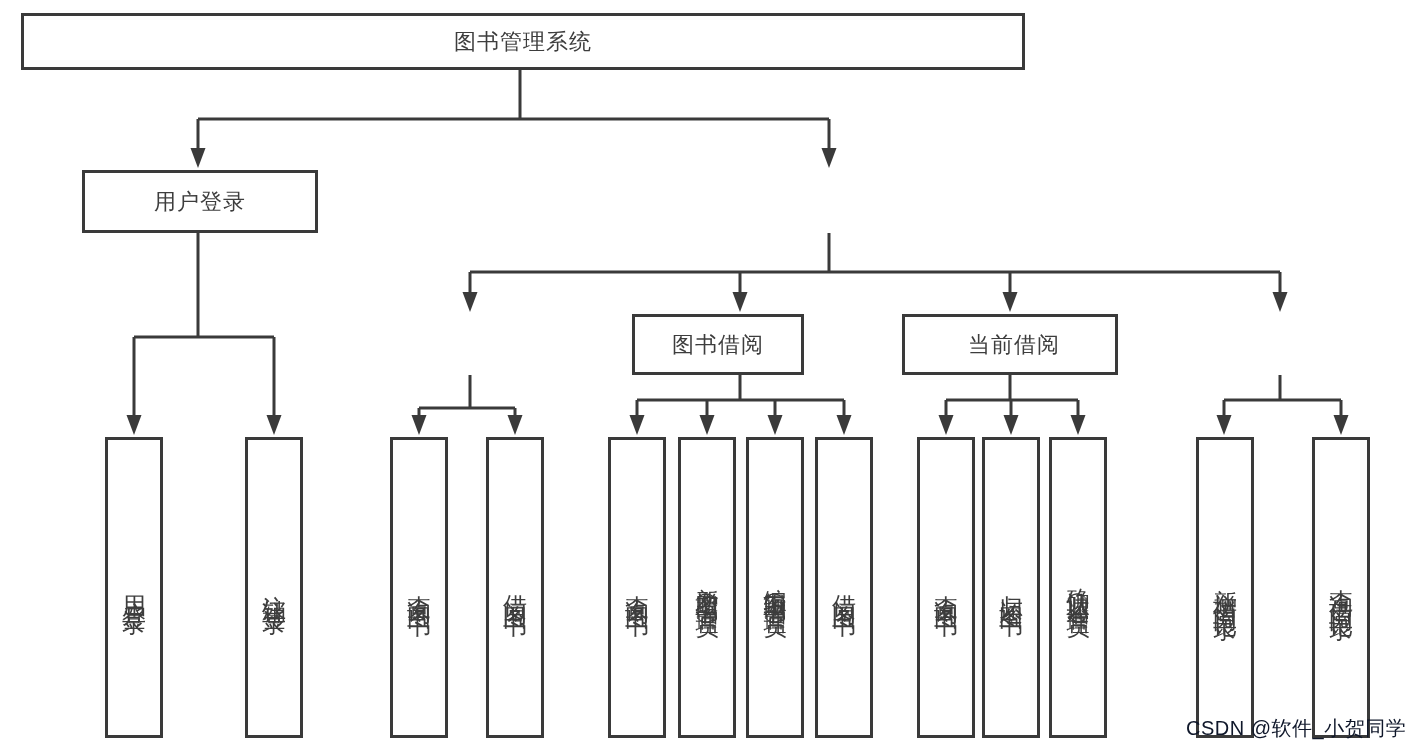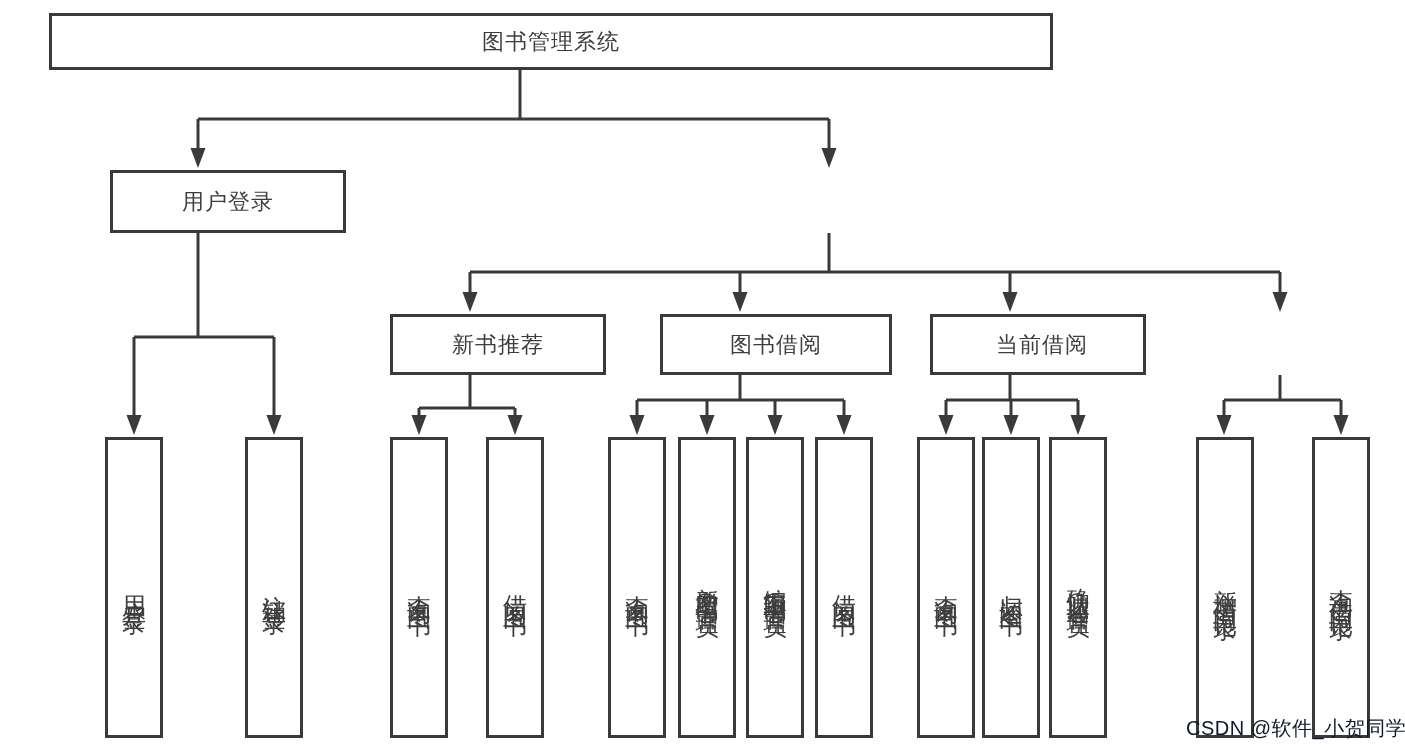--- a/index.html
+++ b/index.html
@@ -4,38 +4,38 @@
 <style>
   html,body{margin:0;padding:0;background:#ffffff;}
   #canvas{
     position:relative;width:1405px;height:747px;background:#ffffff;overflow:hidden;
     font-family:"Liberation Sans","DejaVu Sans",sans-serif;color:#3d3d3d;
   }
   #wires{position:absolute;left:0;top:0;width:1405px;height:747px;}
   .node{
     position:absolute;box-sizing:border-box;background:#ffffff;border:3px solid #3a3a3a;
     display:flex;align-items:center;justify-content:center;
-    font-size:22px;letter-spacing:1px;color:#3d3d3d;white-space:nowrap;margin-left:28px;
+    font-size:22px;letter-spacing:1px;color:#3d3d3d;white-space:nowrap;
   }
   .leaf{
     position:absolute;box-sizing:border-box;background:#ffffff;border:3px solid #3a3a3a;
     top:437px;height:301px;width:58px;
     display:flex;align-items:center;justify-content:center;
   }
   .leaf span{
     writing-mode:vertical-rl;text-orientation:mixed;
     font-size:24px;line-height:1;letter-spacing:6px;color:#3d3d3d;
   }
   .leaf.long span{font-size:23px;letter-spacing:4px;}
   
   #n-root{left:21px;top:13px;width:1004px;height:57px;}
   #n-b0{left:82px;top:170px;width:236px;height:63px;}
   #n-b1{left:711px;top:170px;width:236px;height:63px;}
   #n-m0{left:362px;top:314px;width:216px;height:61px;}
-  #n-m1{left:632px;top:314px;width:232px;height:61px;}
+  #n-m1{left:632px;top:314px;width:172px;height:61px;}
   #n-m2{left:902px;top:314px;width:216px;height:61px;padding-left:8px;}
   #n-m3{left:1172px;top:314px;width:216px;height:61px;}
   #n-l0{left:105px;}
   #n-l1{left:245px;}
   #n-l2{left:390px;}
   #n-l3{left:486px;}
   #n-l4{left:608px;}
   #n-l5{left:678px;}
   #n-l6{left:746px;}
   #n-l7{left:815px;}
@@ -102,23 +102,20 @@
   </svg>
 
   <div class="node" id="n-root">
     <span>图书管理系统</span>
   </div>
 
   <div class="node" id="n-b0">
     <span>用户登录</span>
   </div>
 
-  <div class="node" id="n-m0">
-    <span>新书推荐</span>
-  </div>
   <div class="node" id="n-m1">
     <span>图书借阅</span>
   </div>
   <div class="node" id="n-m2">
     <span>当前借阅</span>
   </div>
 
   <div class="leaf" id="n-l0">
     <span>用户登录</span>
   </div>

